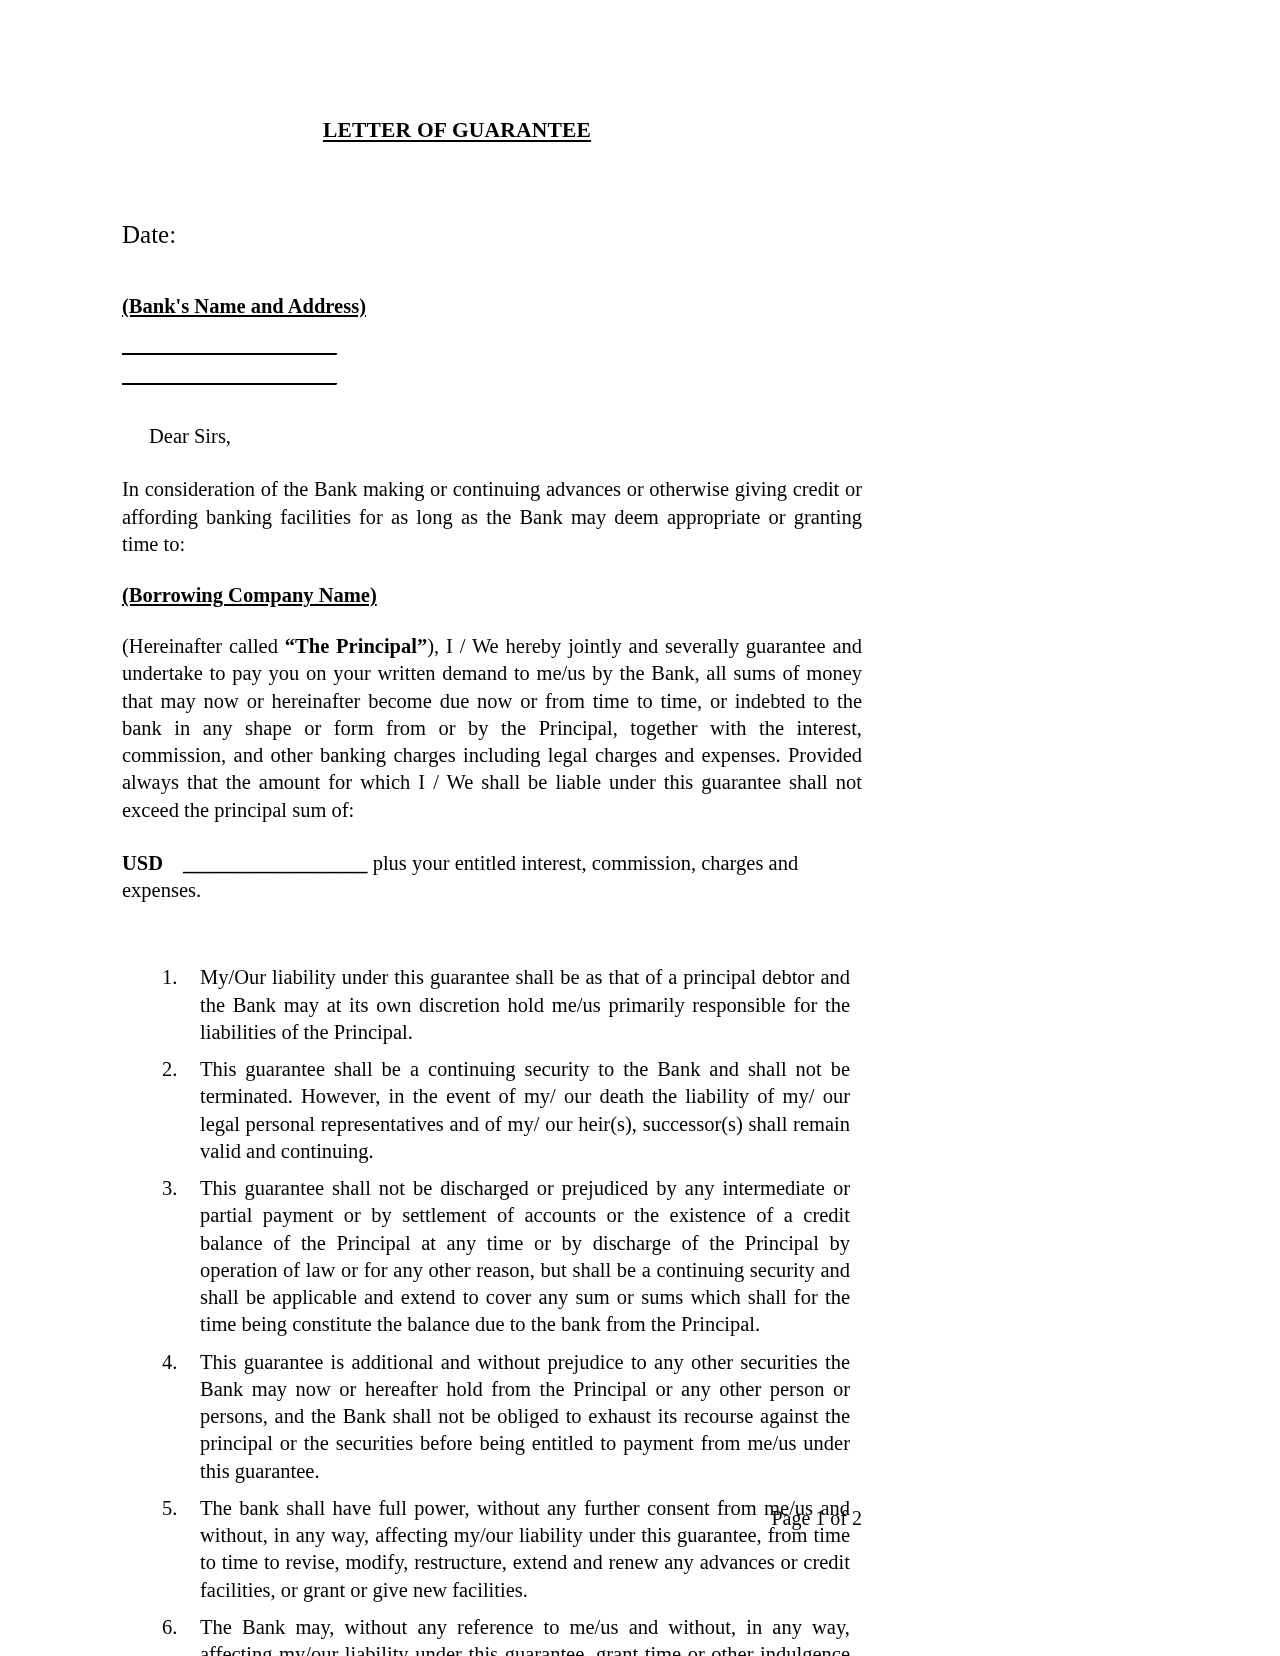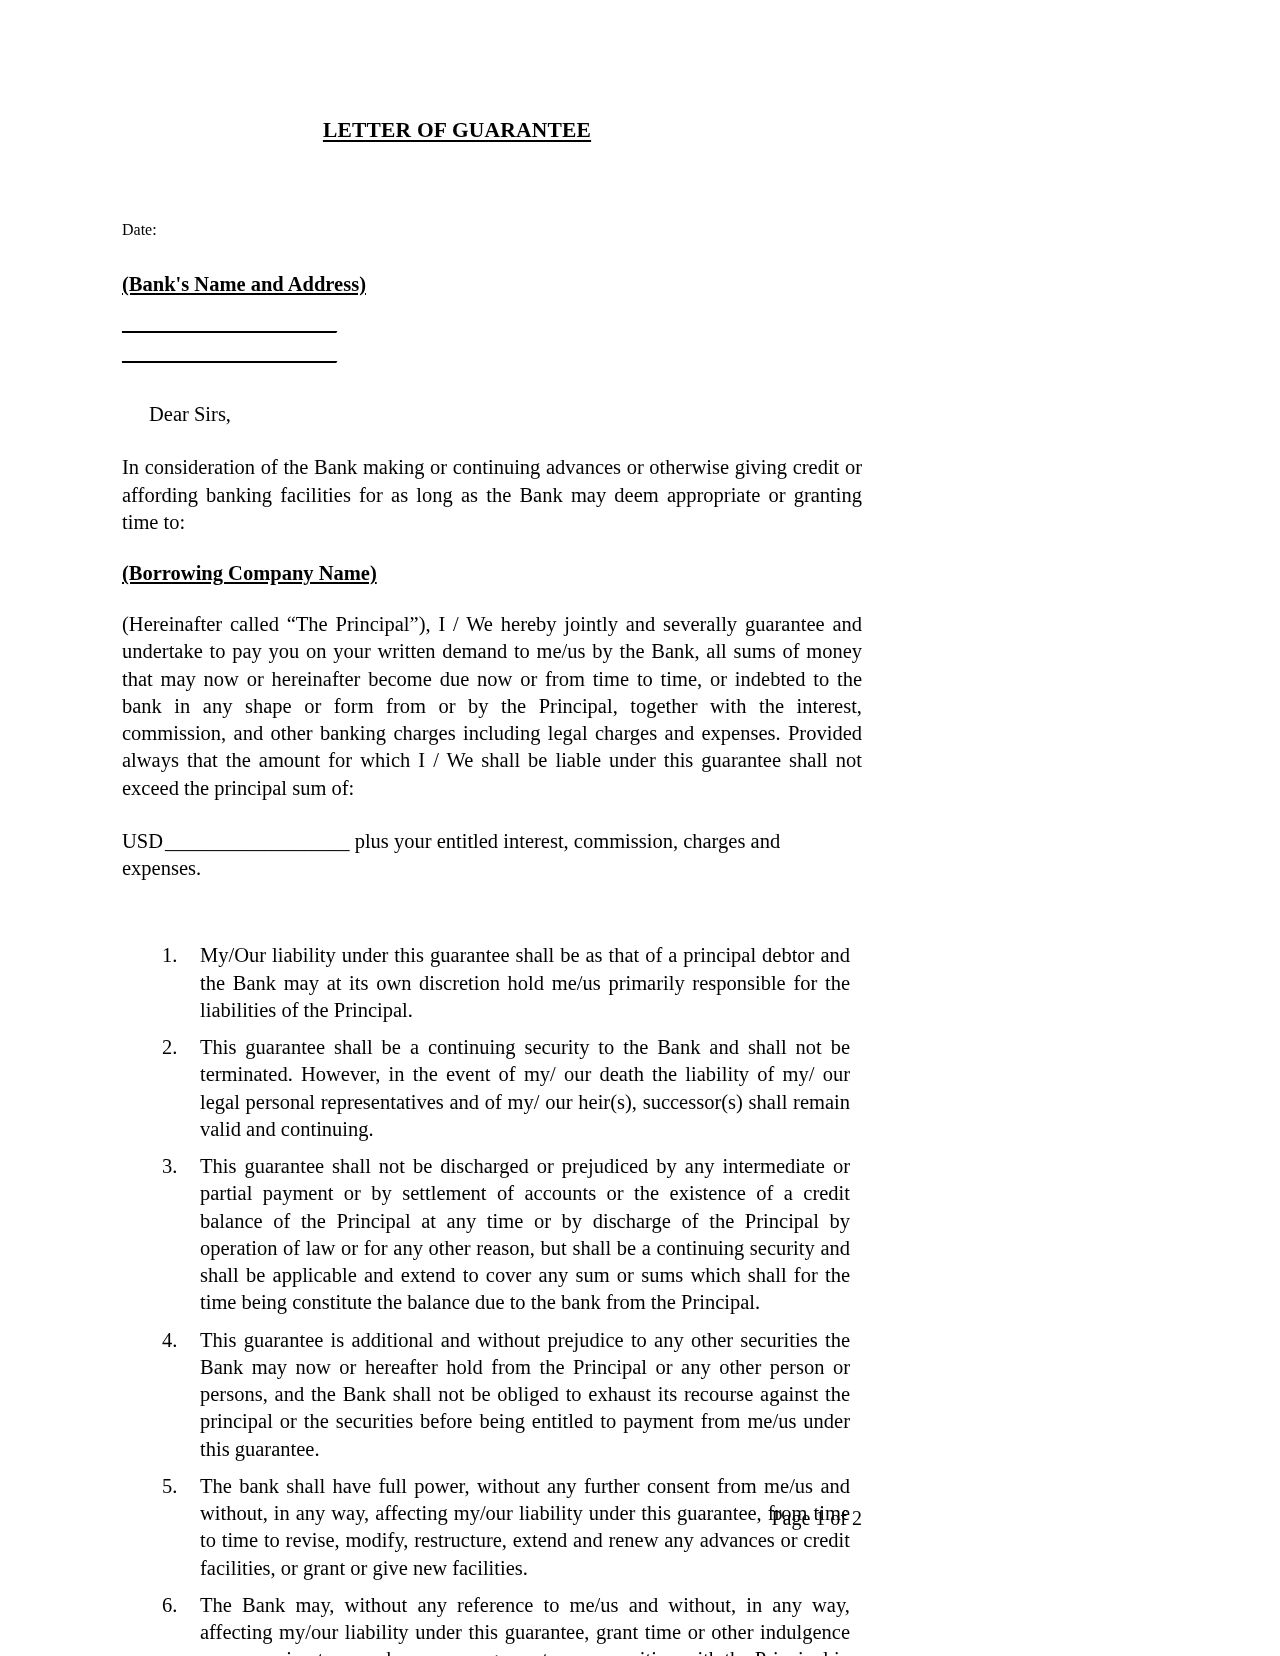--- a/index.html
+++ b/index.html
@@ -34,22 +34,22 @@
   }
   .spacer-lg { height: 78px; }
   .spacer-md { height: 34px; }
 
   .line {
     font-size: 20.5px;
     line-height: 1.32;
     margin-left: 27px;
   }
   .date-line {
-    font-size: 16px;
-    margin-bottom: 0;
+    font-size: 25px;
+    margin-bottom: 12px;
   }
   .heading-ul {
     font-size: 20.5px;
     font-weight: bold;
     text-decoration: underline;
     text-underline-offset: 2px;
     display: inline-block;
   }
   .blank-rule {
     font-size: 20.5px;
@@ -61,21 +61,21 @@
   p.body {
     font-size: 20.5px;
     line-height: 1.33;
     text-align: justify;
     margin: 0;
     hyphens: none;
   }
   .gap-para { height: 26px; }
   .gap-para-sm { height: 22px; }
 
-  .bold { font-weight: normal; }
+  .bold { font-weight: bold; }
 
   ol.terms {
     margin: 12px;
     padding: 0 0 0 0;
     list-style: none;
     counter-reset: term;
   }
   ol.terms > li {
     counter-increment: term;
     position: relative;
@@ -136,21 +136,21 @@
   <div>
     <span class="heading-ul">(Borrowing Company Name)</span>
   </div>
 
   <div class="gap-para"></div>
 
   <p class="body"><span>(Hereinafter called </span><span class="bold">“The Principal”</span><span>), I / We hereby jointly and severally guarantee and undertake to pay you on your written demand to me/us by the Bank, all sums of money that may now or hereinafter become due now or from time to time, or indebted to the bank in any shape or form from or by the Principal, together with the interest, commission, and other banking charges including legal charges and expenses. Provided always that the amount for which I / We shall be liable under this guarantee shall not exceed the principal sum of:</span></p>
 
   <div class="gap-para"></div>
 
-  <p class="body" style="text-align:left"><span class="bold">USD</span><span class="bold" style="margin-left:2px">__________________</span><span> plus your entitled interest, commission, charges and expenses.</span></p>
+  <p class="body" style="text-align:left"><span class="bold">USD</span><span class="bold" style="margin-left:20px">__________________</span><span> plus your entitled interest, commission, charges and expenses.</span></p>
 
   <div class="gap-para"></div>
 
 
   <div class="gap-para-sm"></div>
 
   <ol class="terms">
     <li>My/Our liability under this guarantee shall be as that of a principal debtor and the Bank may at its own discretion hold me/us primarily responsible for the liabilities of the Principal.</li>
     <li>This guarantee shall be a continuing security to the Bank and shall not be terminated. However, in the event of my/ our death the liability of my/ our legal personal representatives and of my/ our heir(s), successor(s) shall remain valid and continuing.</li>
     <li>This guarantee shall not be discharged or prejudiced by any intermediate or partial payment or by settlement of accounts or the existence of a credit balance of the Principal at any time or by discharge of the Principal by operation of law or for any other reason, but shall be a continuing security and shall be applicable and extend to cover any sum or sums which shall for the time being constitute the balance due to the bank from the Principal.</li>

